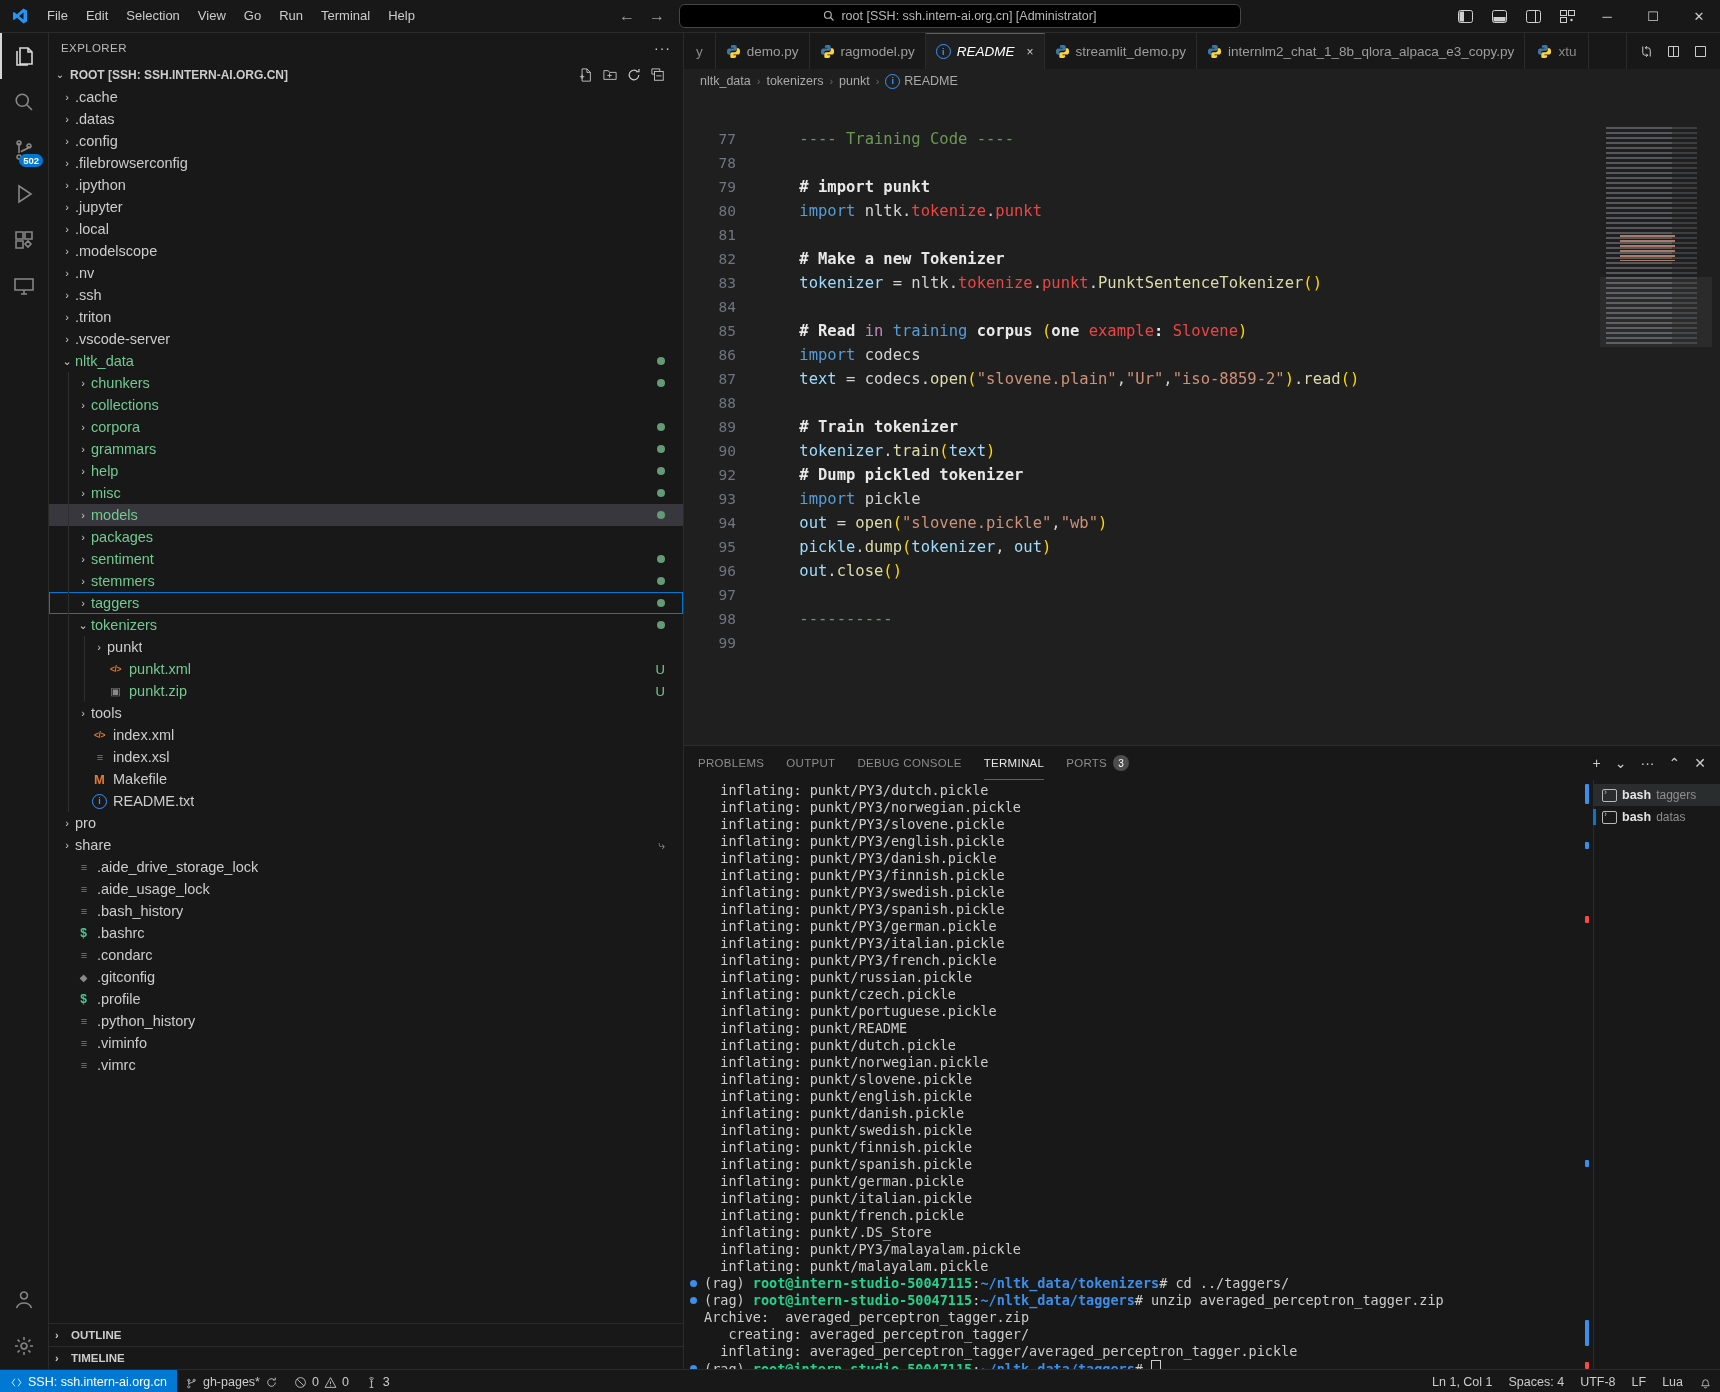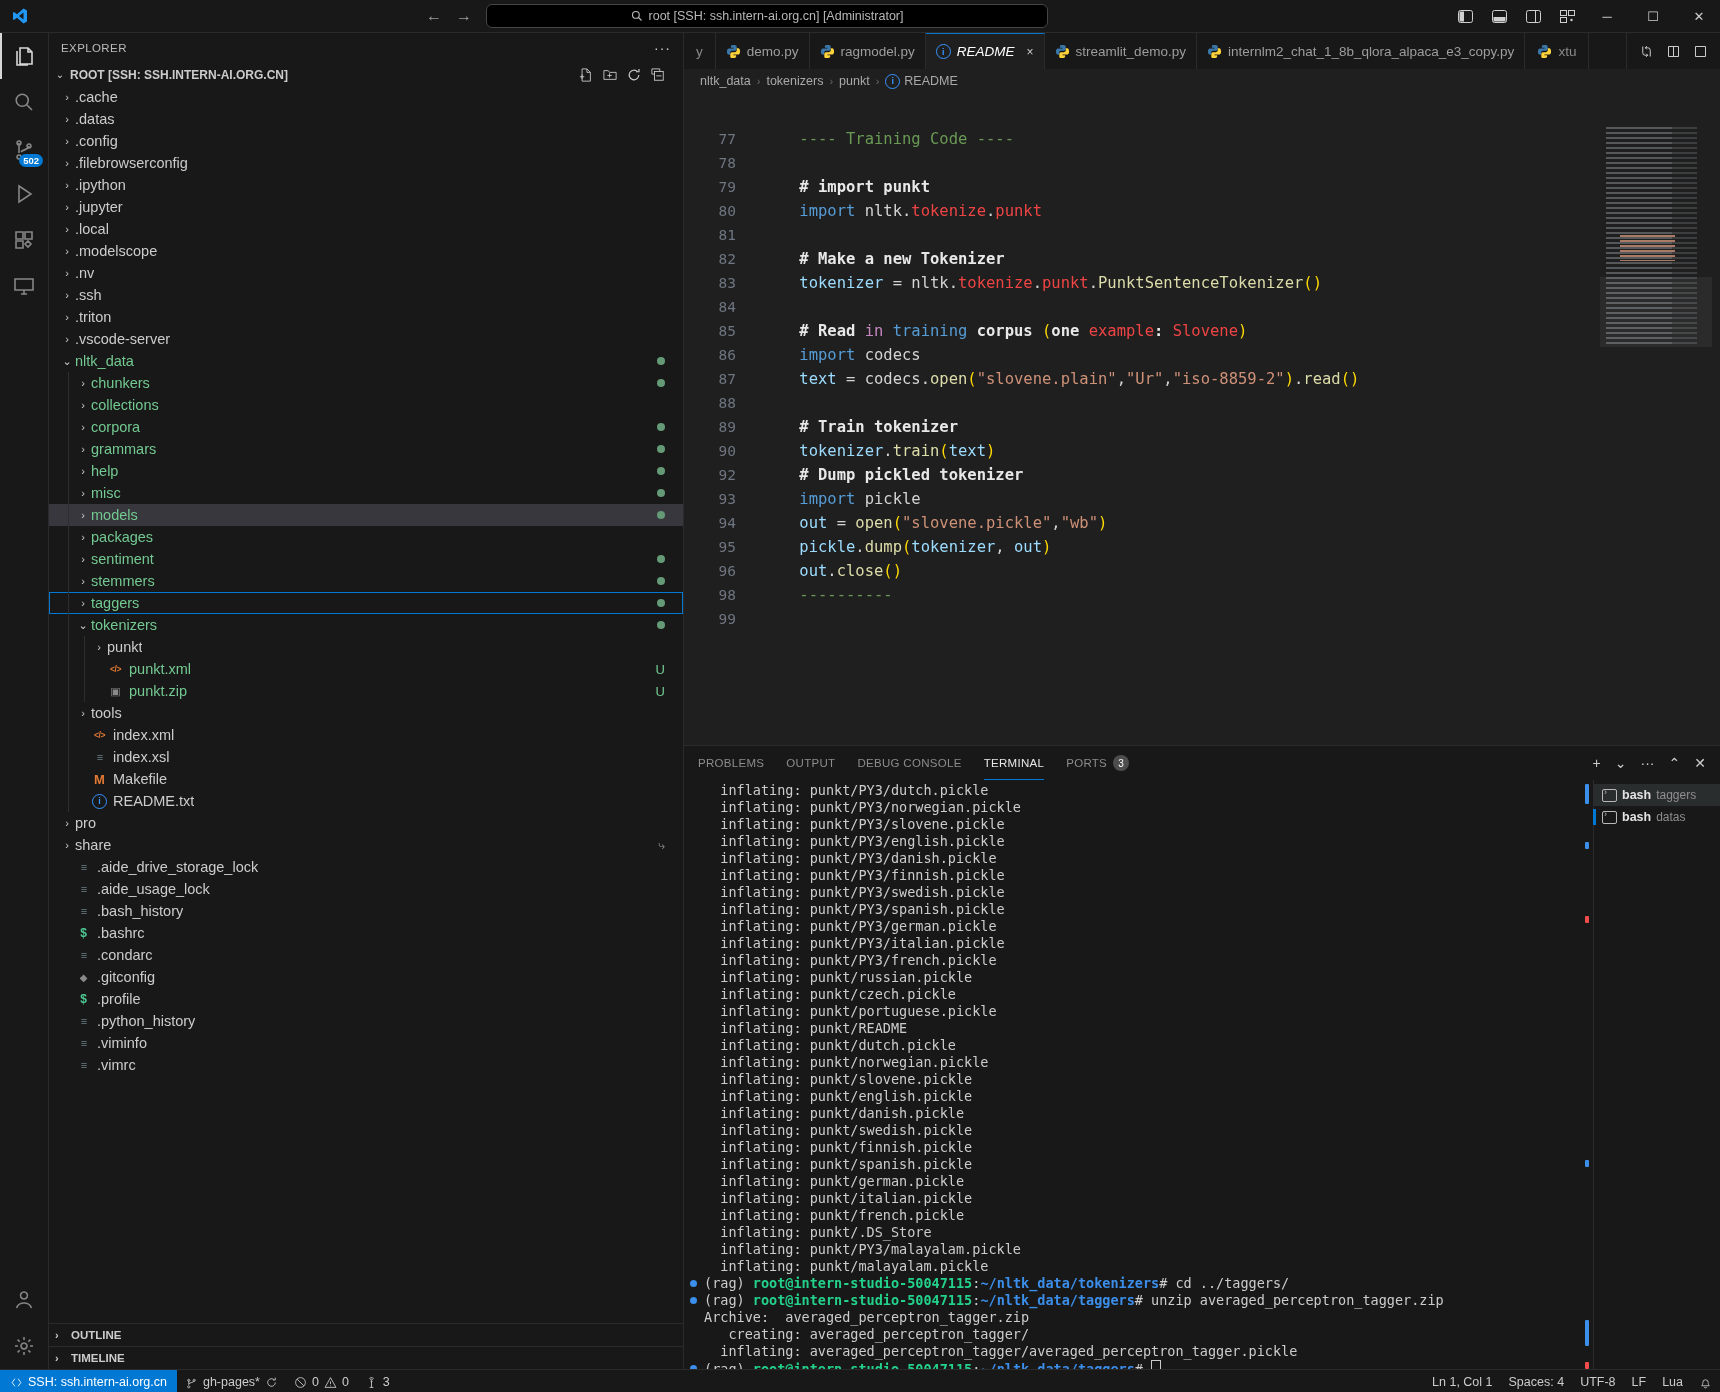--- a/index.html
+++ b/index.html
@@ -132,20 +132,30 @@
 <body>
 
 <div id="app">
 
   <div id="titlebar">
     <span id="vslogo">
       <svg width="16" height="16" viewBox="0 0 16 16">
           <path fill="#2196f3" d="M11.5 0.5 5 6.2 2 4 1 4.6v6.8L2 12l3-2.2 6.5 5.7L15 13.6V2.4L11.5.5zM11.5 4.4v7.2L7 8l4.5-3.6z"></path>
         </svg>
     </span>
+    <div id="menubar" style="display: flex;">
+        <span class="menu-item">File</span>
+        <span class="menu-item">Edit</span>
+        <span class="menu-item">Selection</span>
+        <span class="menu-item">View</span>
+        <span class="menu-item">Go</span>
+        <span class="menu-item">Run</span>
+        <span class="menu-item">Terminal</span>
+        <span class="menu-item">Help</span>
+      </div>
     <div class="nav-arrows">
       <span>←</span>
       <span>→</span>
     </div>
     <div id="cmd-center">
       <svg width="12" height="12" viewBox="0 0 16 16">
           <circle cx="6.5" cy="6.5" r="4.5" fill="none" stroke="#b8b8b8" stroke-width="1.5"></circle>
           <path d="M10 10l4 4" stroke="#b8b8b8" stroke-width="1.5"></path>
         </svg>
       <span>root [SSH: ssh.intern-ai.org.cn] [Administrator]</span>
@@ -661,20 +671,24 @@
               <span class="gut">94</span>
               <span class="ctext"><span class="clb">    out</span><span class="cw"> = </span><span class="cy">open</span><span class="cgold">(</span><span class="co">"slovene.pickle"</span><span class="cw">,</span><span class="co">"wb"</span><span class="cgold">)</span></span>
             </div>
             <div class="cline">
               <span class="gut">95</span>
               <span class="ctext"><span class="clb">    pickle</span><span class="cw">.</span><span class="cy">dump</span><span class="cgold">(</span><span class="clb">tokenizer</span><span class="cw">, </span><span class="clb">out</span><span class="cgold">)</span></span>
             </div>
             <div class="cline">
               <span class="gut">96</span>
               <span class="ctext"><span class="clb">    out</span><span class="cw">.</span><span class="cy">close</span><span class="cgold">()</span></span>
+            </div>
+            <div class="cline">
+              <span class="gut">97</span>
+              <span class="ctext"></span>
             </div>
             <div class="cline">
               <span class="gut">98</span>
               <span class="ctext"><span class="cg">    ----------</span></span>
             </div>
             <div class="cline">
               <span class="gut">99</span>
               <span class="ctext"></span>
             </div>
           </div>

